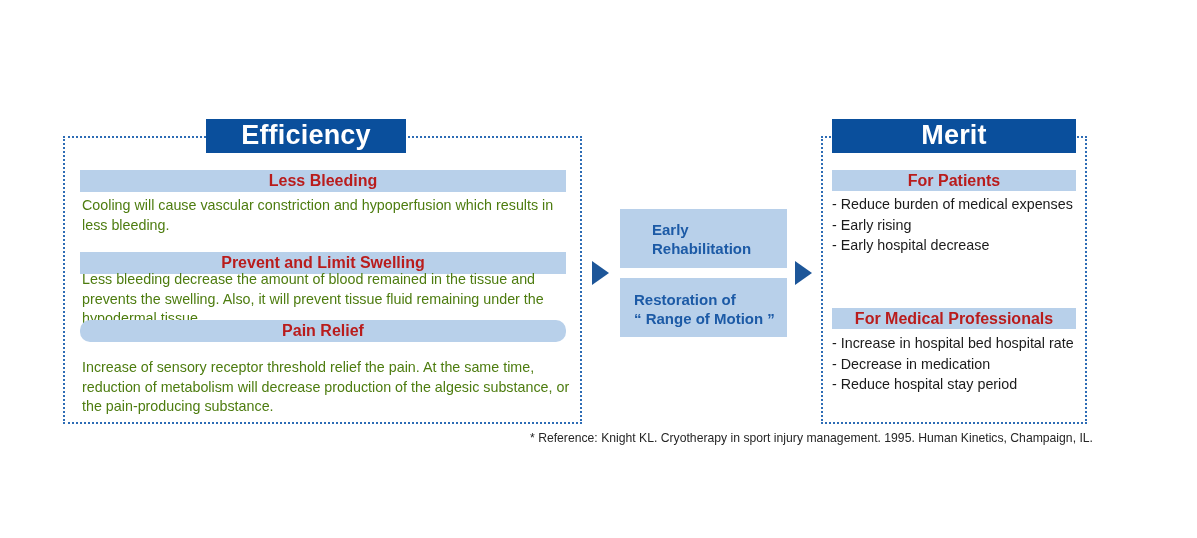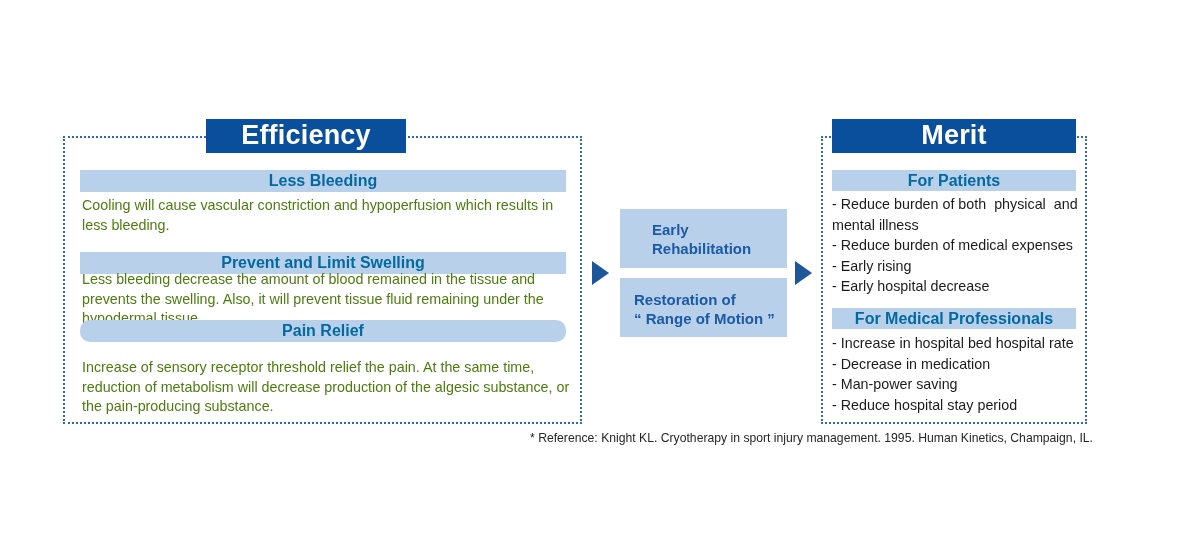--- a/index.html
+++ b/index.html
@@ -44,21 +44,21 @@
     letter-spacing: 0.2px;
     box-sizing: border-box;
   }
   #banner-efficiency { left: 206px; top: 119px; width: 200px; height: 34px; }
   #banner-merit      { left: 832px; top: 119px; width: 244px; height: 34px; }
 
   
   .section-head {
     position: absolute;
     background: #b8d0ea;
-    color: #0369a1;
+    color: #b91c1c;
     font-weight: bold;
     text-align: center;
     box-sizing: border-box;
   }
   .left-head {
     left: 80px;
     width: 486px;
     height: 22px;
     font-size: 16px;
     line-height: 22px;
@@ -185,29 +185,27 @@
   </div>
 
   <div class="arrow" id="arrow-mid-to-right"></div>
 
   <div class="dotted-panel" id="panel-merit"></div>
 
   <div class="banner" id="banner-merit">Merit</div>
 
   <div class="section-head right-head" id="head-for-patients">For Patients</div>
   <ul class="right-list" id="list-patients">
-    <li>- Reduce burden of both  physical  and mental illness</li>
     <li>- Reduce burden of medical expenses</li>
     <li>- Early rising</li>
     <li>- Early hospital decrease</li>
   </ul>
 
   <div class="section-head right-head" id="head-for-professionals">For Medical Professionals</div>
   <ul class="right-list" id="list-professionals">
     <li>- Increase in hospital bed hospital rate</li>
     <li>- Decrease in medication</li>
-    <li>- Man-power saving</li>
     <li>- Reduce hospital stay period</li>
   </ul>
 
   <div id="footnote">* Reference: Knight KL. Cryotherapy in sport injury management. 1995. Human Kinetics, Champaign, IL.</div>
 
 </div>
 
 </body></html>

